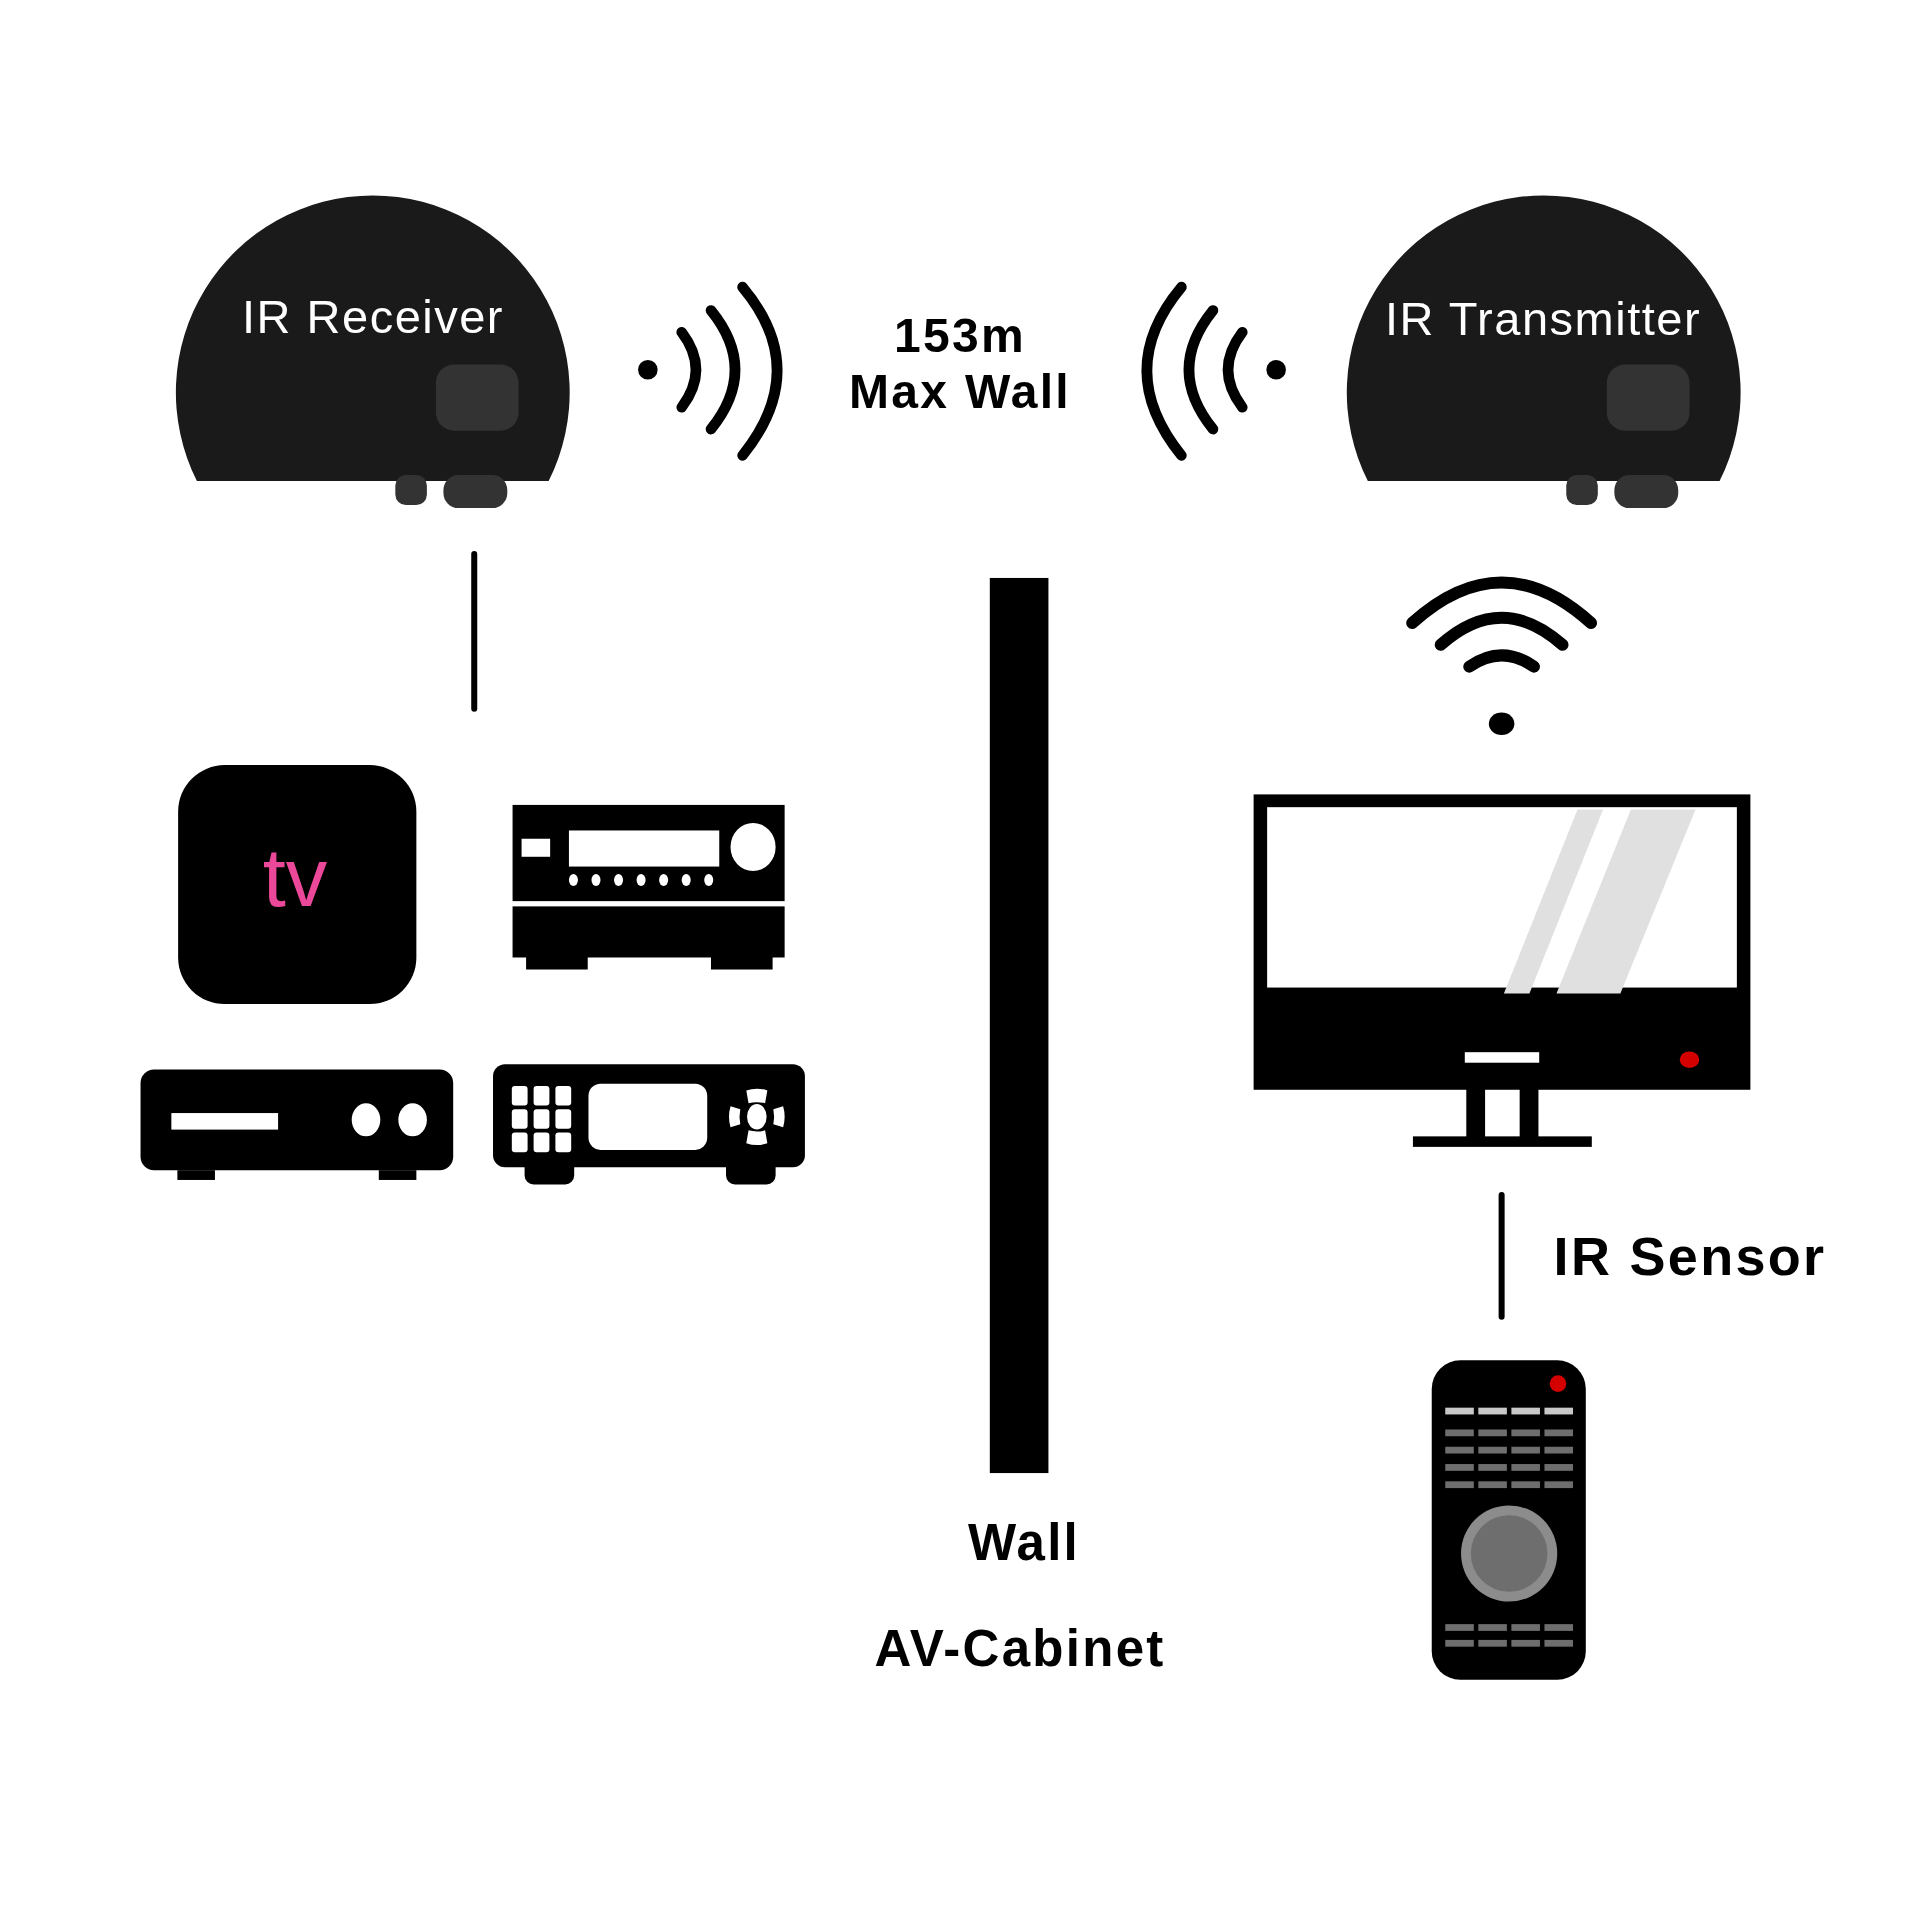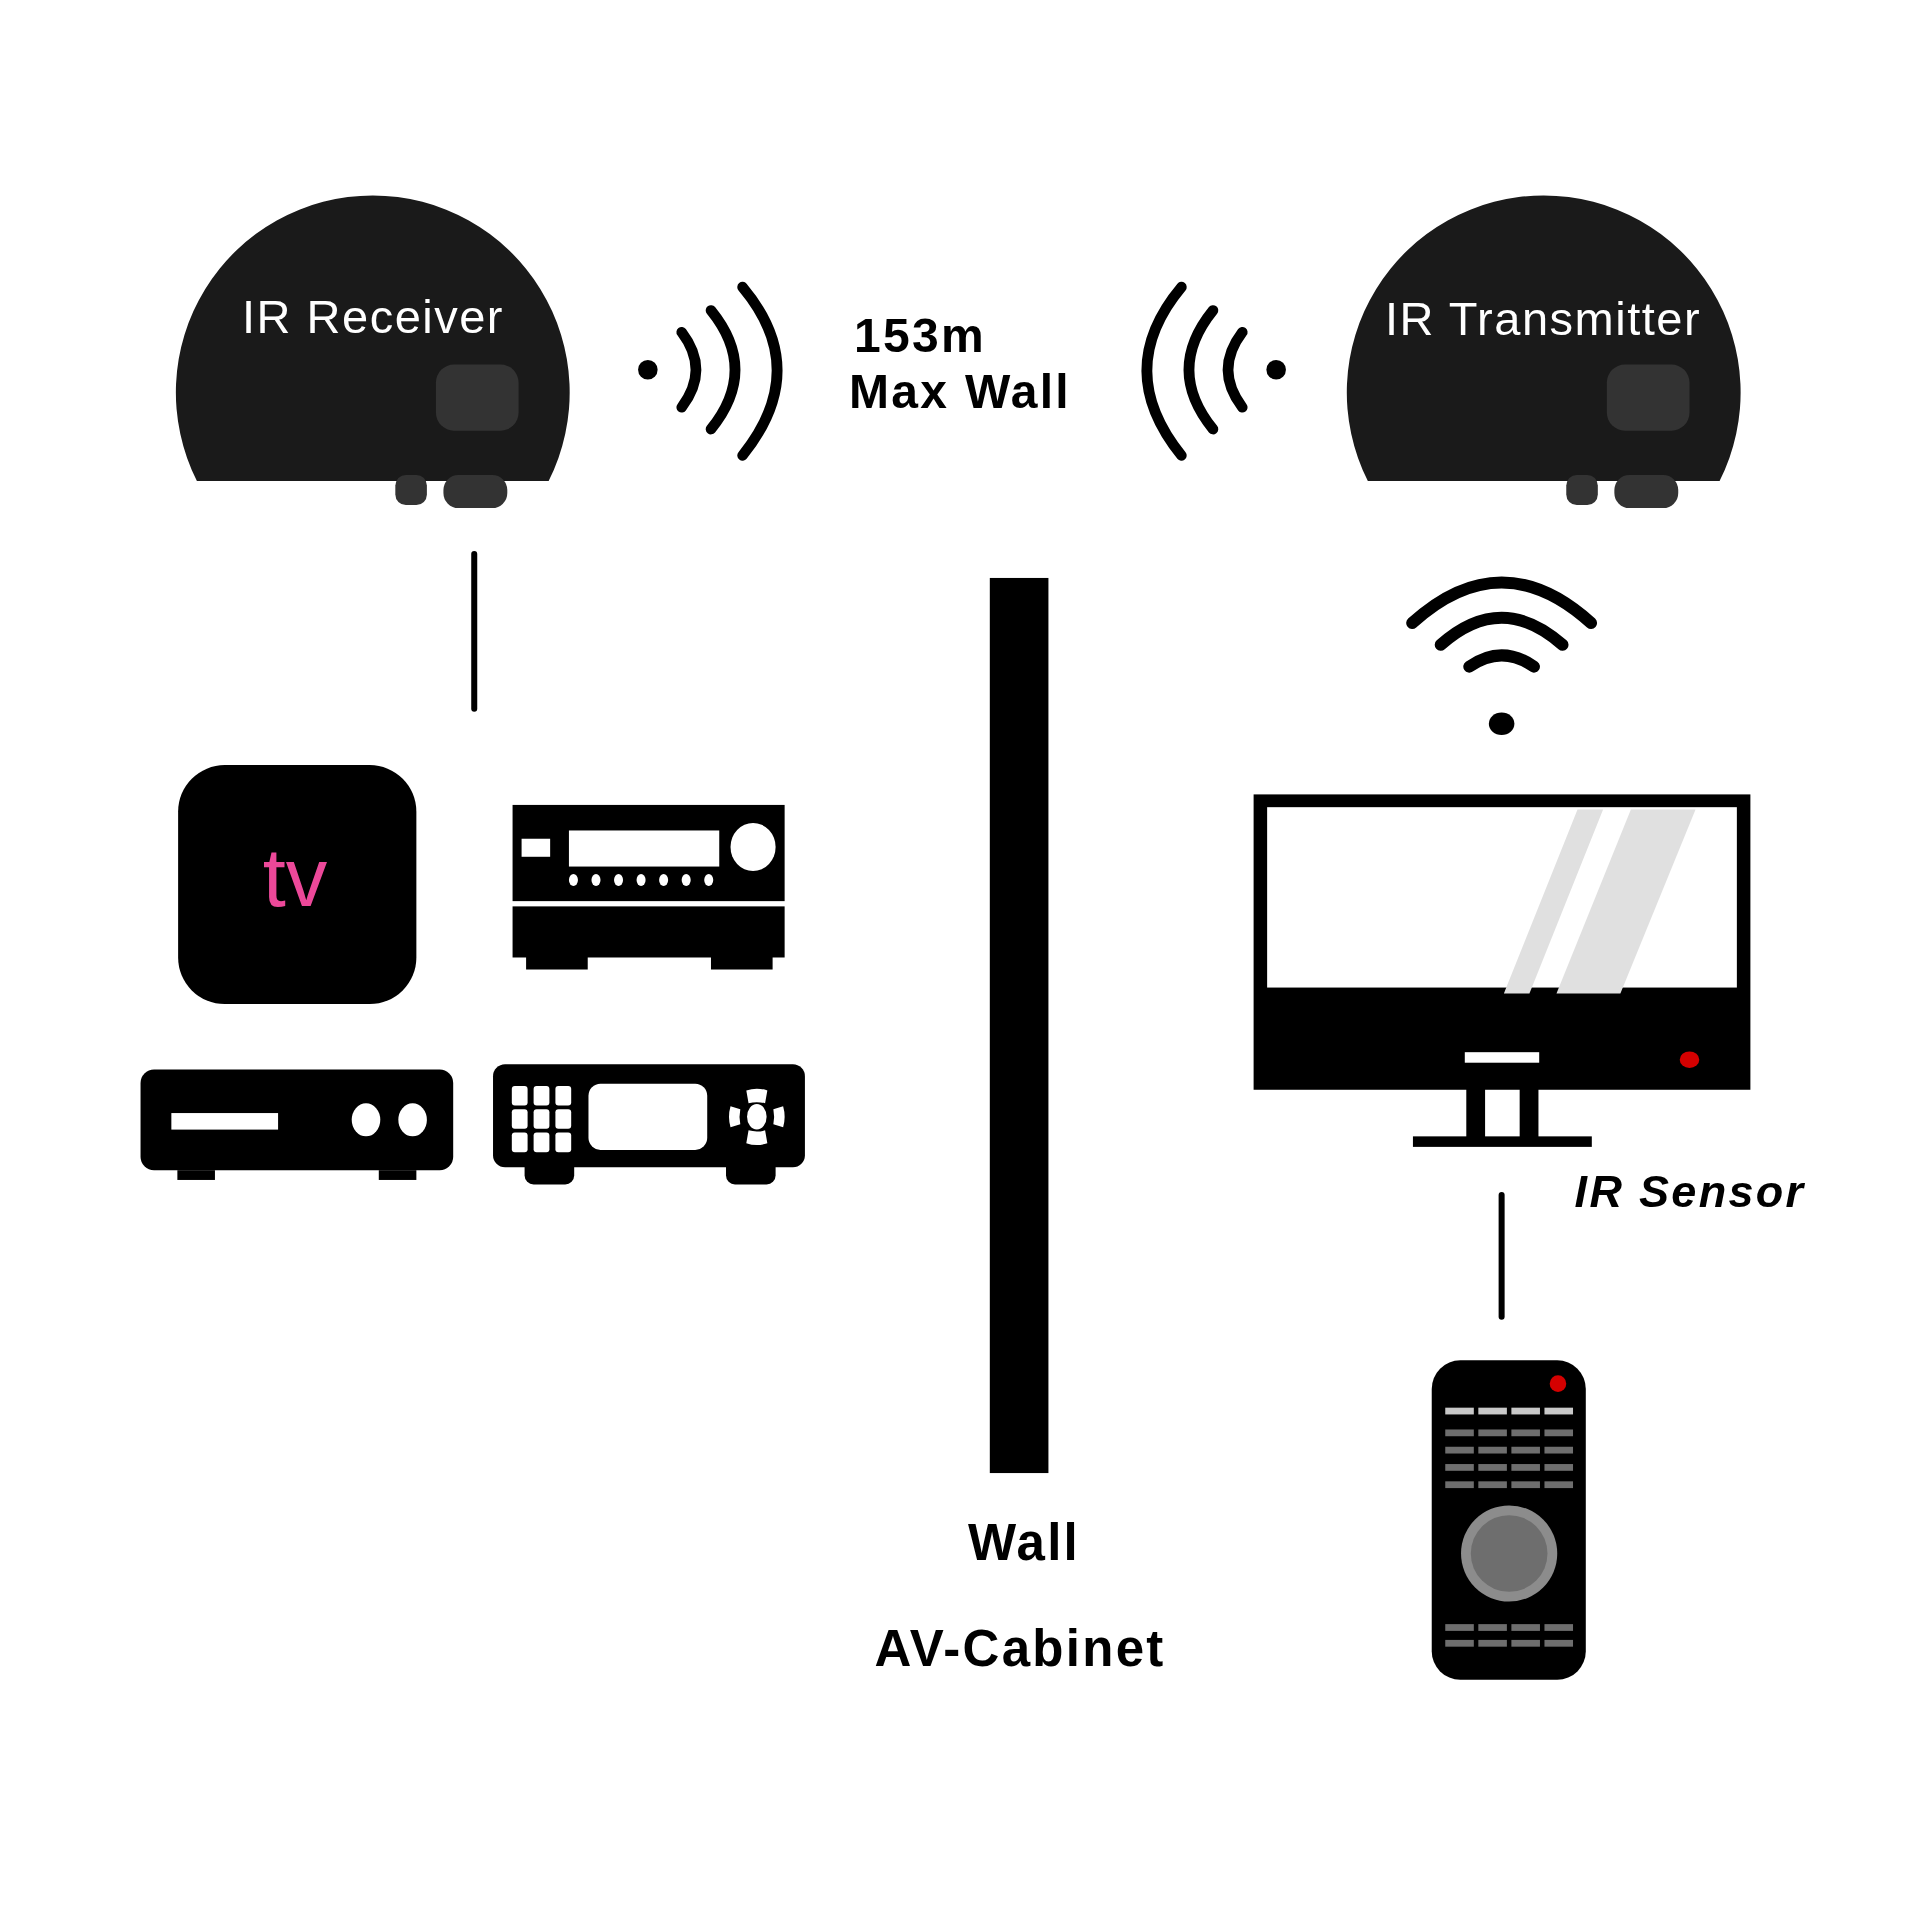--- a/index.html
+++ b/index.html
@@ -159,22 +159,22 @@
         <rect x="2055" y="2182" width="38" height="9"></rect>
     </g>
     <circle cx="2008" cy="2067" r="64" fill="#8c8c8c"></circle>
     <circle cx="2008" cy="2067" r="51" fill="#6e6e6e"></circle>
   </g>
 </svg>
 
 <div class="lbl dome-label" style="left:373px;top:316px;">IR Receiver</div>
 <div class="lbl dome-label" style="left:1543px;top:318px;">IR Transmitter</div>
 
-<div class="lbl bold-label" style="left:920px;top:336px;">153m</div>
+<div class="lbl bold-label" style="left:960px;top:336px;">153m</div>
 <div class="lbl bold-label" style="left:960px;top:392px;">Max Wall</div>
 
 <div class="lbl tv-glyph" style="left:295px;top:878px;">tv</div>
 
 <div class="lbl bold-label" style="left:1024px;top:1543px;font-size:51px;">Wall</div>
 <div class="lbl bold-label" style="left:1020px;top:1601px;font-size:51px;margin-top:48px;">AV-Cabinet</div>
 
-<div class="lbl bold-label" style="left:1690px;top:1192px;font-size:45px;font-style:italic;">IR Sensor</div>
+<div class="lbl bold-label" style="left:1690px;top:1256px;font-size:54px;">IR Sensor</div>
 
 
 </body></html>

